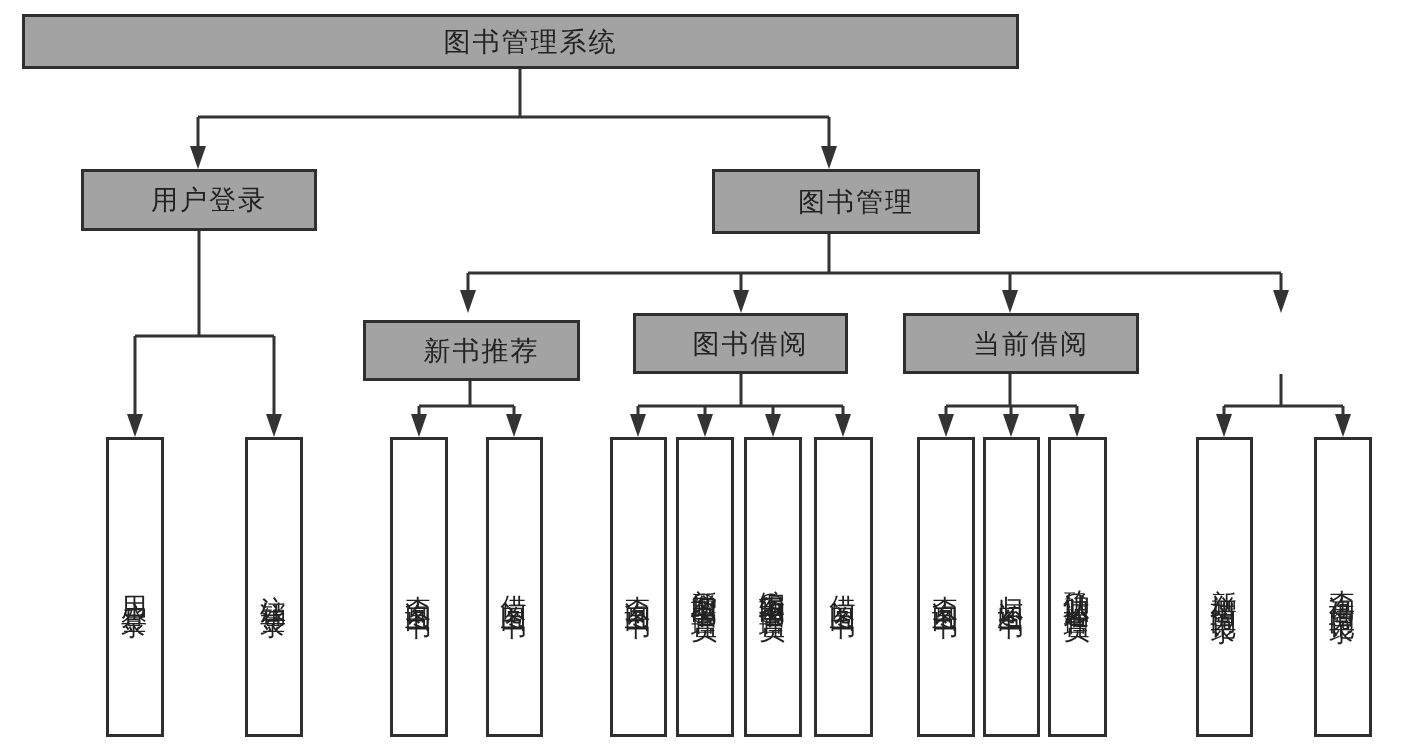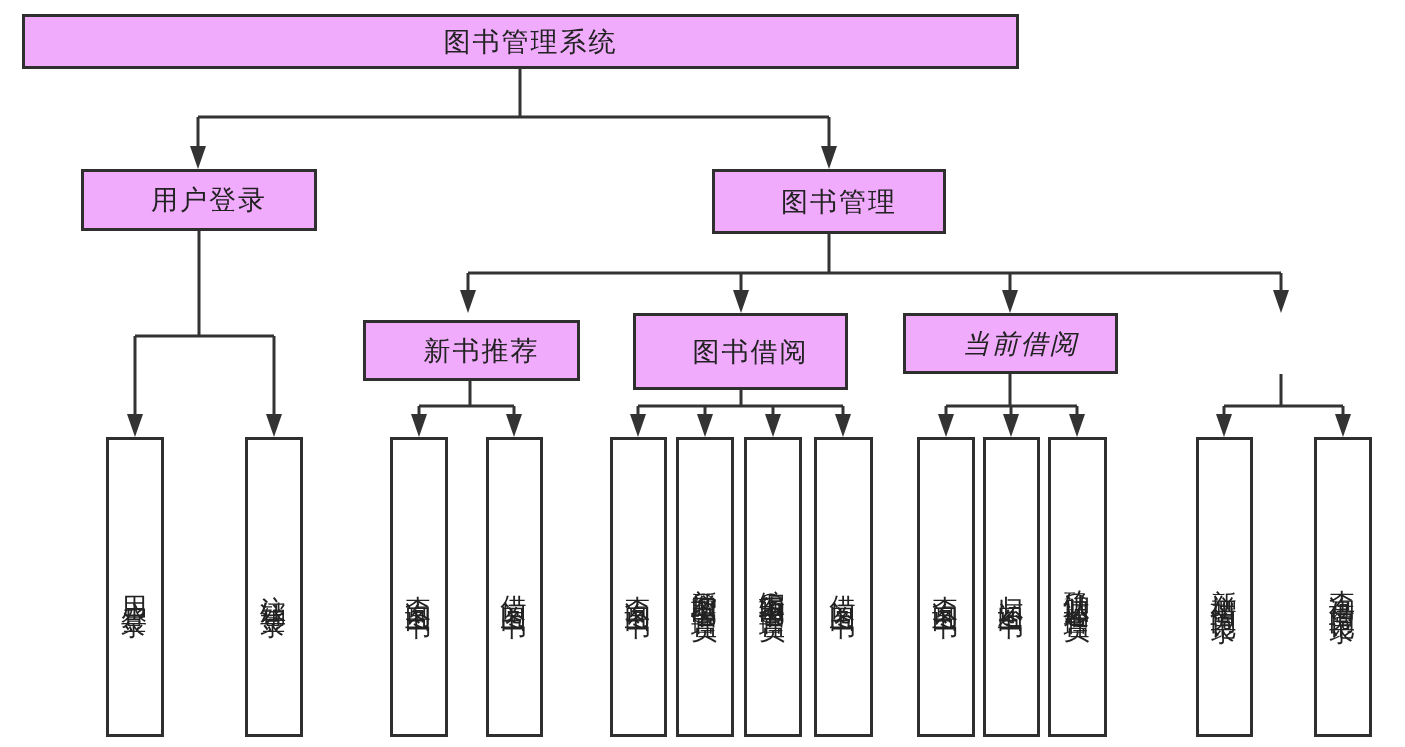--- a/index.html
+++ b/index.html
@@ -11,21 +11,21 @@
     color:var(--text,#222222);
     overflow:hidden;
   }
   #wires{position:absolute;left:0;top:0;width:1405px;height:747px;}
   .conn{stroke:var(--line,#333333);stroke-width:3;fill:none;}
   .head{fill:var(--line,#333333);stroke:none;}
   .box{
     position:absolute;
     box-sizing:border-box;
     border:3px solid var(--box-border,#2f2f2f);
-    background:#f0abfc;
+    background:#a3a3a3;
     display:flex;align-items:center;justify-content:center;
     font-size:27px;letter-spacing:2px;
     white-space:nowrap;
     padding-left:20px;
   }
   .vbox{
     position:absolute;
     box-sizing:border-box;
     border:3px solid var(--box-border,#2f2f2f);
     background:#ffffff;
@@ -113,25 +113,25 @@
       <line class="conn" x1="1224" y1="406" x2="1224" y2="418"></line>
       <polygon class="head" points="1216,414 1232,414 1224,437"></polygon>
       <line class="conn" x1="1343" y1="406" x2="1343" y2="418"></line>
       <polygon class="head" points="1335,414 1351,414 1343,437"></polygon>
     </g>
   </svg>
 
   <div class="box" style="left:22px;top:14px;width:997px;height:55px;">图书管理系统</div>
 
   <div class="box" style="left:81px;top:169px;width:236px;height:62px;">用户登录</div>
-  <div class="box" style="left:712px;top:169px;width:234px;height:65px;">图书管理</div>
+  <div class="box" style="left:712px;top:169px;width:268px;height:65px;">图书管理</div>
 
   <div class="box" style="left:363px;top:320px;width:217px;height:61px;">新书推荐</div>
-  <div class="box" style="left:633px;top:313px;width:215px;height:77px;">图书借阅</div>
-  <div class="box" style="left:903px;top:313px;width:215px;height:61px;font-style:italic;">当前借阅</div>
+  <div class="box" style="left:633px;top:313px;width:215px;height:61px;">图书借阅</div>
+  <div class="box" style="left:903px;top:313px;width:236px;height:61px;">当前借阅</div>
 
   <div class="vbox" style="left:106px;width:58px;">用户登录</div>
   <div class="vbox" style="left:245px;width:58px;">注销登录</div>
 
   <div class="vbox" style="left:390px;width:58px;">查询图书</div>
   <div class="vbox" style="left:486px;width:57px;">借阅图书</div>
 
   <div class="vbox" style="left:610px;width:57px;">查询图书</div>
   <div class="vbox long" style="left:676px;width:58px;">新增图书（管理员）</div>
   <div class="vbox long" style="left:744px;width:58px;">编辑图书（管理员）</div>

